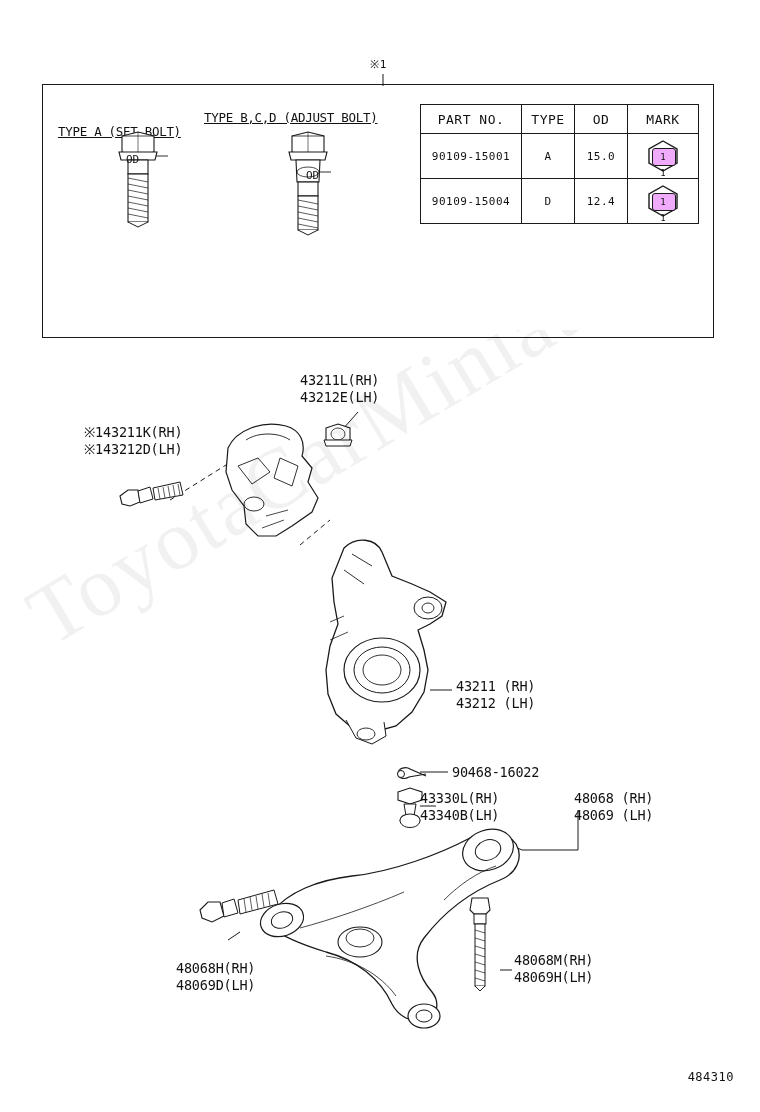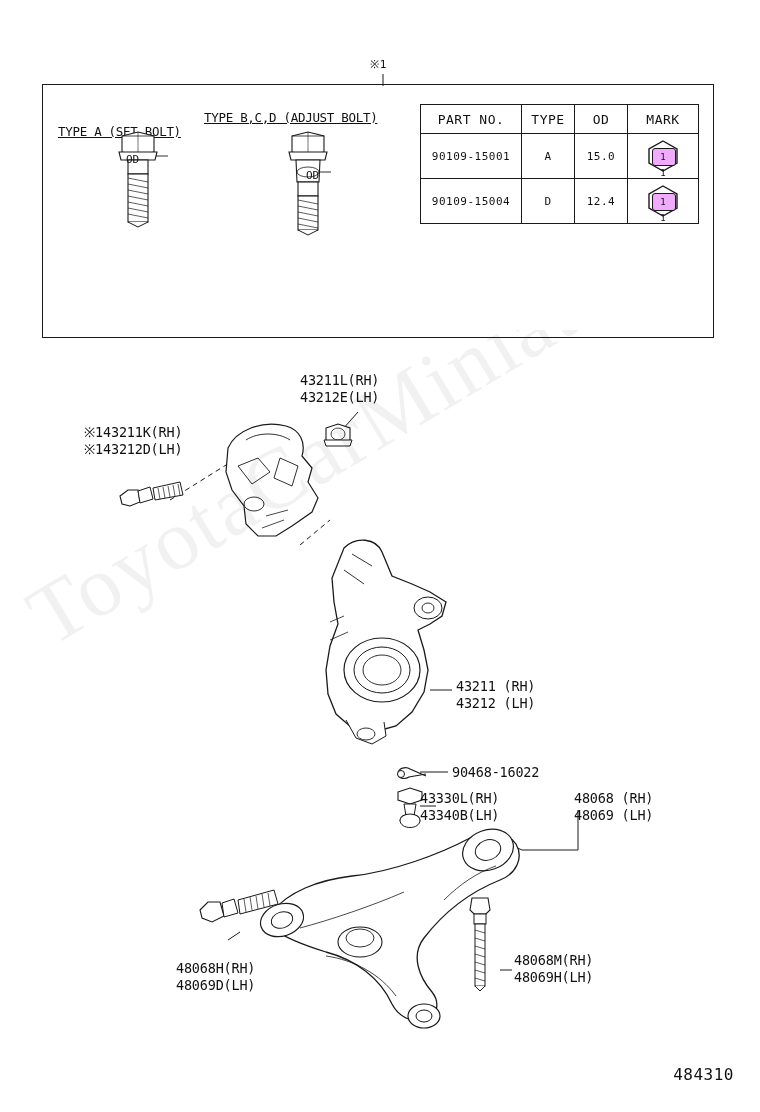--- a/index.html
+++ b/index.html
@@ -137,21 +137,21 @@
     font-size: 13.5px;
     letter-spacing: -0.2px;
     line-height: 17px;
     white-space: pre;
     z-index: 6;
   }
   .figure-id {
     position: absolute;
     right: 26px;
     bottom: 16px;
-    font-size: 16px;
+    font-size: 12px;
     letter-spacing: 0.5px;
   }
 </style>
 </head>
 <body>
 
 <div class="watermark">
   <span>ToyotaCarMiniature</span>
 </div>
 

